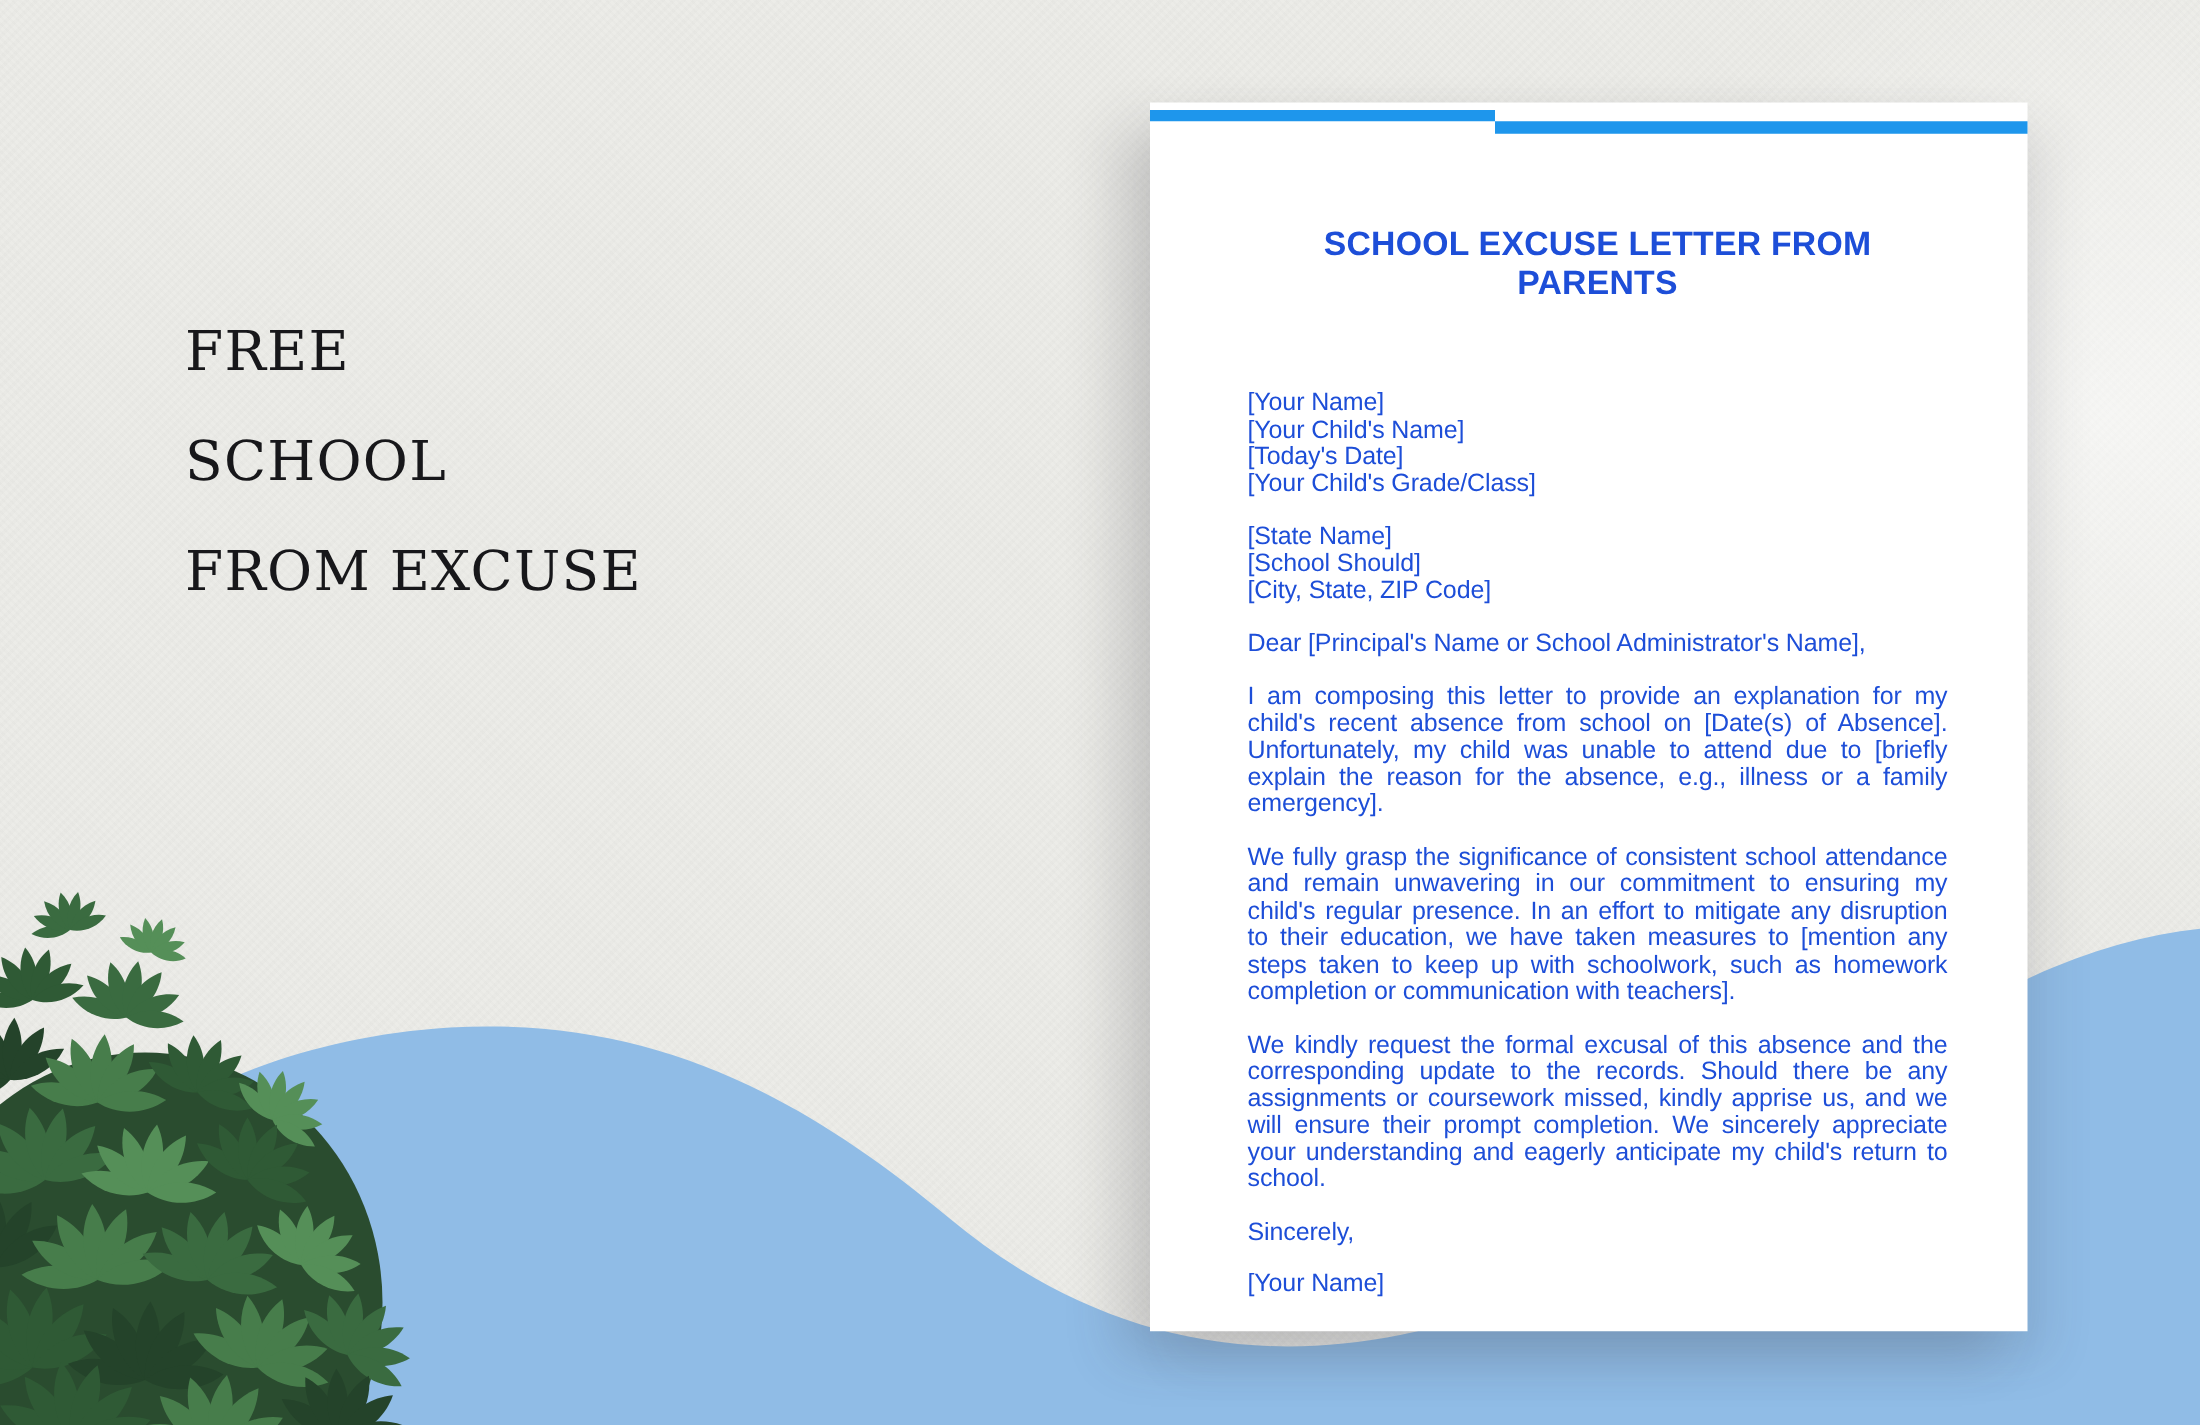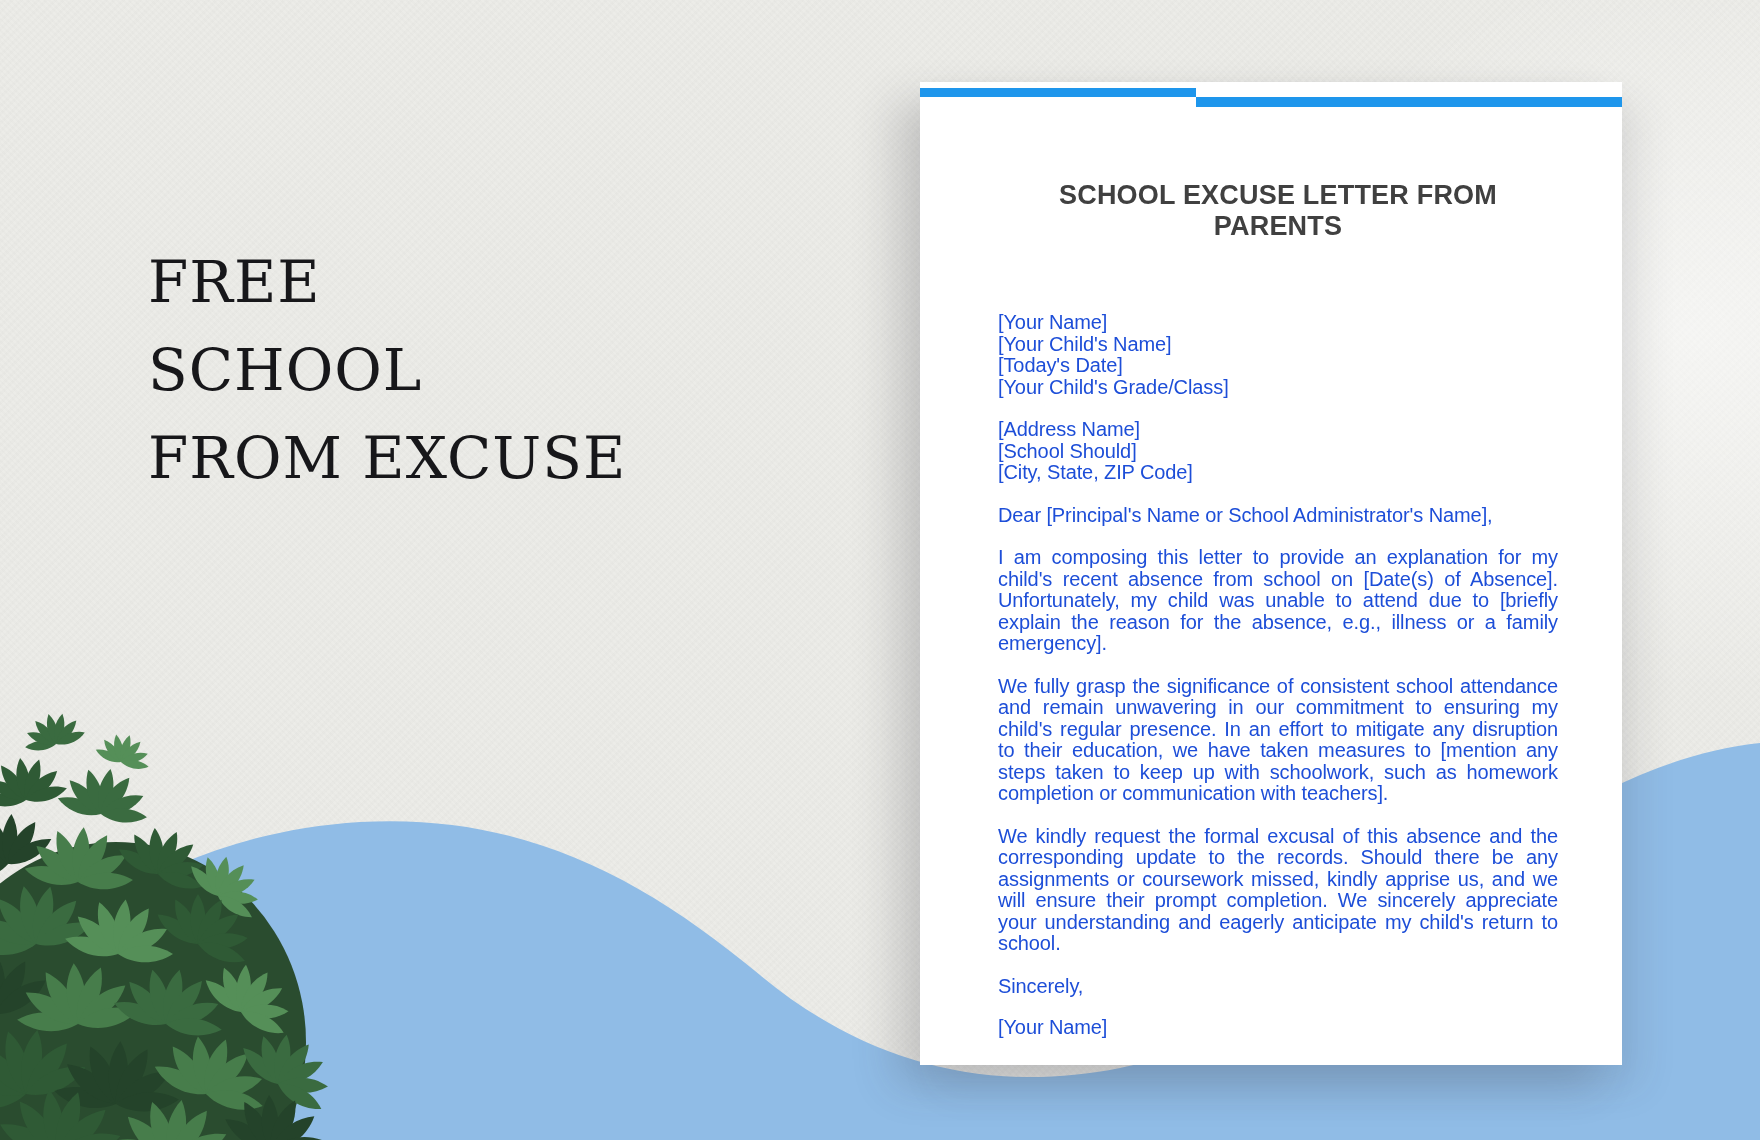--- a/index.html
+++ b/index.html
@@ -20,38 +20,38 @@
       #ECECE8;
   }
 
   
   .wave{position:absolute;left:0;top:0;width:1760px;height:1140px;}
 
   
   .hero{
     position:absolute;left:148px;top:238px;
     font-family:"DejaVu Serif","Liberation Serif",serif;
-    font-size:58px;line-height:88px;font-weight:400;
+    font-size:44px;line-height:88px;font-weight:400;
     color:#17171a;letter-spacing:1px;white-space:nowrap;
   }
 
   
   .doc{
     position:absolute;left:920px;top:82px;width:702px;height:983px;
     background:#ffffff;
     box-shadow:-26px 20px 40px rgba(60,62,72,0.20), 18px 22px 36px rgba(60,62,72,0.10);
   }
   .bar{position:absolute;background:#1E96EC;}
   .bar-left{left:0;top:6px;width:276px;height:9px;}
   .bar-right{left:276px;right:0;top:15px;height:10px;}
 
   .doc-inner{position:absolute;inset:0;padding:0 64px 0 78px;box-sizing:border-box;}
   .doc-title{
     margin:98px 0 0 0;text-align:center;
-    font-size:27px;font-weight:700;color:#404040;letter-spacing:0.2px;
+    font-size:27px;font-weight:700;color:#1d4ed8;letter-spacing:0.2px;
   }
   .body-text{color:#1d4ed8;font-size:20px;line-height:21.5px;letter-spacing:-0.1px;}
   .addr-block{margin-top:70px;}
   .blk{margin:0 0 21px 0;}
   .line{display:block;}
   p.para{margin:0 0 21px 0;text-align:justify;}
   .salutation{margin:0 0 21px 0;}
   .closing{margin:16px 0 20px 0;}
   .signature{margin:19px 0 0 0;}
 
@@ -90,21 +90,21 @@
 
       <div class="body-text addr-block">
         <div class="blk">
           <span class="line">[Your Name]</span>
           <span class="line">[Your Child's Name]</span>
           <span class="line">[Today's Date]</span>
           <span class="line">[Your Child's Grade/Class]</span>
         </div>
 
         <div class="blk">
-          <span class="line">[Address Name]</span>
+          <span class="line">[State Name]</span>
           <span class="line">[School Should]</span>
           <span class="line">[City, State, ZIP Code]</span>
         </div>
 
         <div class="salutation">Dear [Principal's Name or School Administrator's Name],</div>
 
         <p class="para">I am composing this letter to provide an explanation for my child's recent absence from school on [Date(s) of Absence]. Unfortunately, my child was unable to attend due to [briefly explain the reason for the absence, e.g., illness or a family emergency].</p>
         <p class="para">We fully grasp the significance of consistent school attendance and remain unwavering in our commitment to ensuring my child's regular presence. In an effort to mitigate any disruption to their education, we have taken measures to [mention any steps taken to keep up with schoolwork, such as homework completion or communication with teachers].</p>
         <p class="para">We kindly request the formal excusal of this absence and the corresponding update to the records. Should there be any assignments or coursework missed, kindly apprise us, and we will ensure their prompt completion. We sincerely appreciate your understanding and eagerly anticipate my child's return to school.</p>
 

